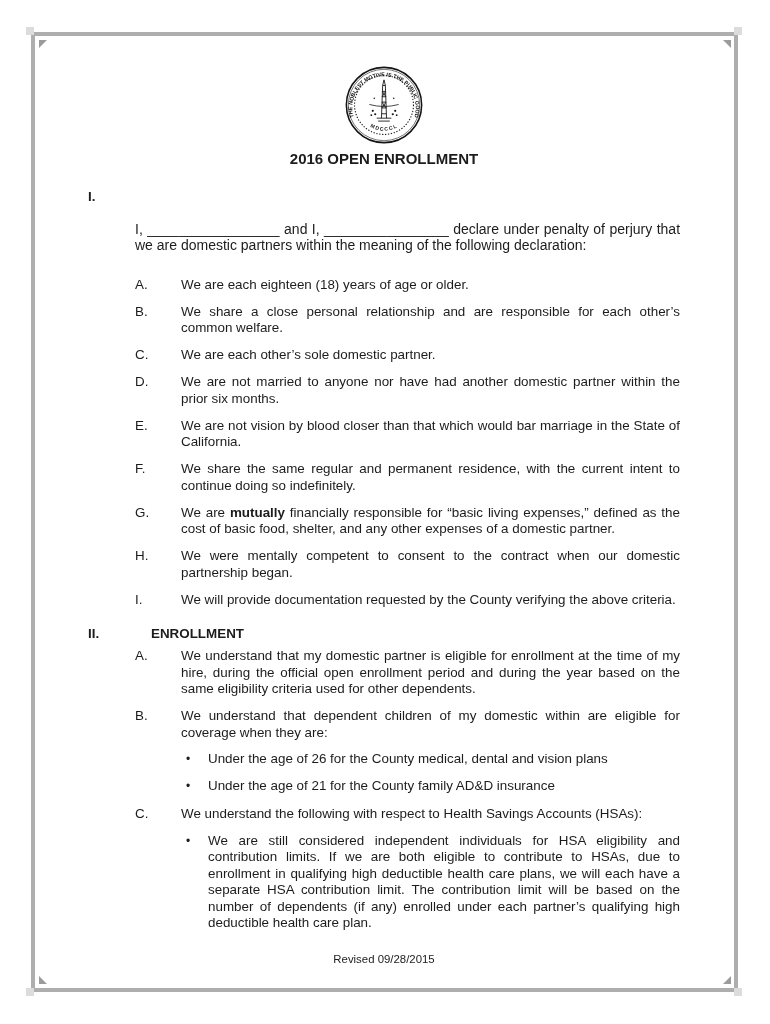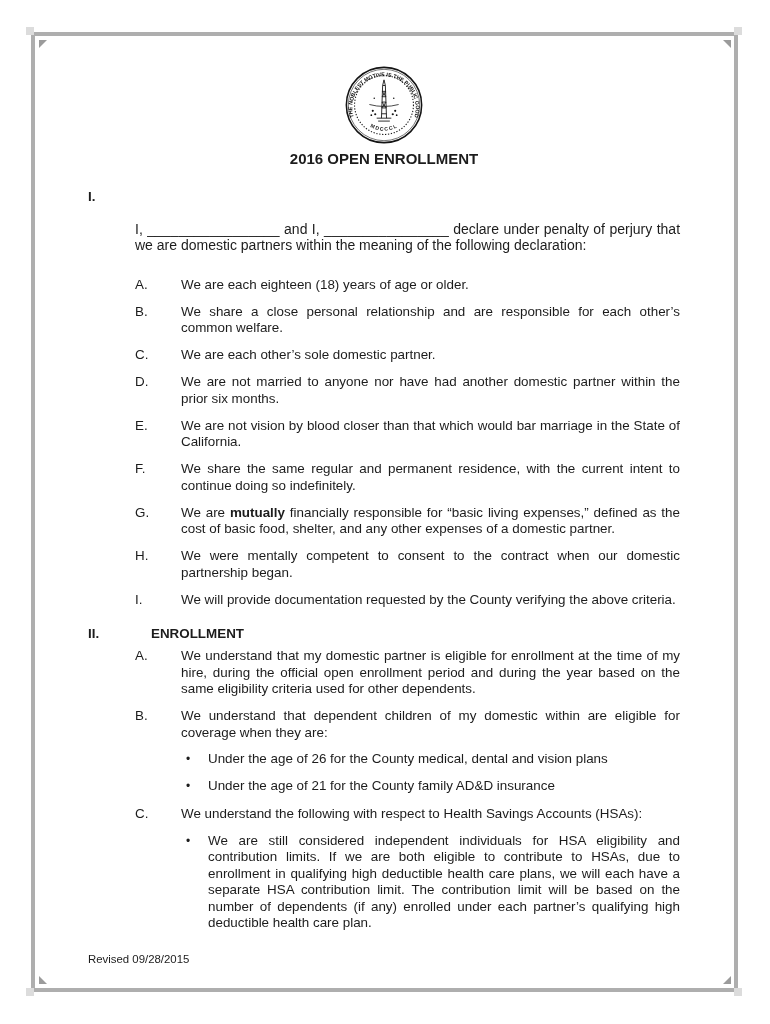--- a/index.html
+++ b/index.html
@@ -39,21 +39,21 @@
   .letter { width:46px; flex:0 0 46px; }
   .itext { flex:1; text-align:justify; }
 
   .sec2-head { margin-top:18px;gap:16px; }
   .sec2-first { margin-top:7px; }
 
   .bullet-row { display:flex; margin-left:98px; font-size:13.4px; line-height:16.5px; margin-top:10px; }
   .bullet-glyph { width:22px; flex:0 0 22px; font-size:12px; }
   .btext { flex:1; text-align:justify; }
 
-  .footer { text-align:left; font-size:11.4px; margin-top:21px; }
+  .footer { text-align:center; font-size:11.4px; margin-top:21px; }
 </style>
 </head>
 <body>
 
 <div class="sheet">
 
   <div class="frame"></div>
   <div class="corner-square sq-tl"></div>
   <div class="corner-square sq-tr"></div>
   <div class="corner-square sq-bl"></div>

